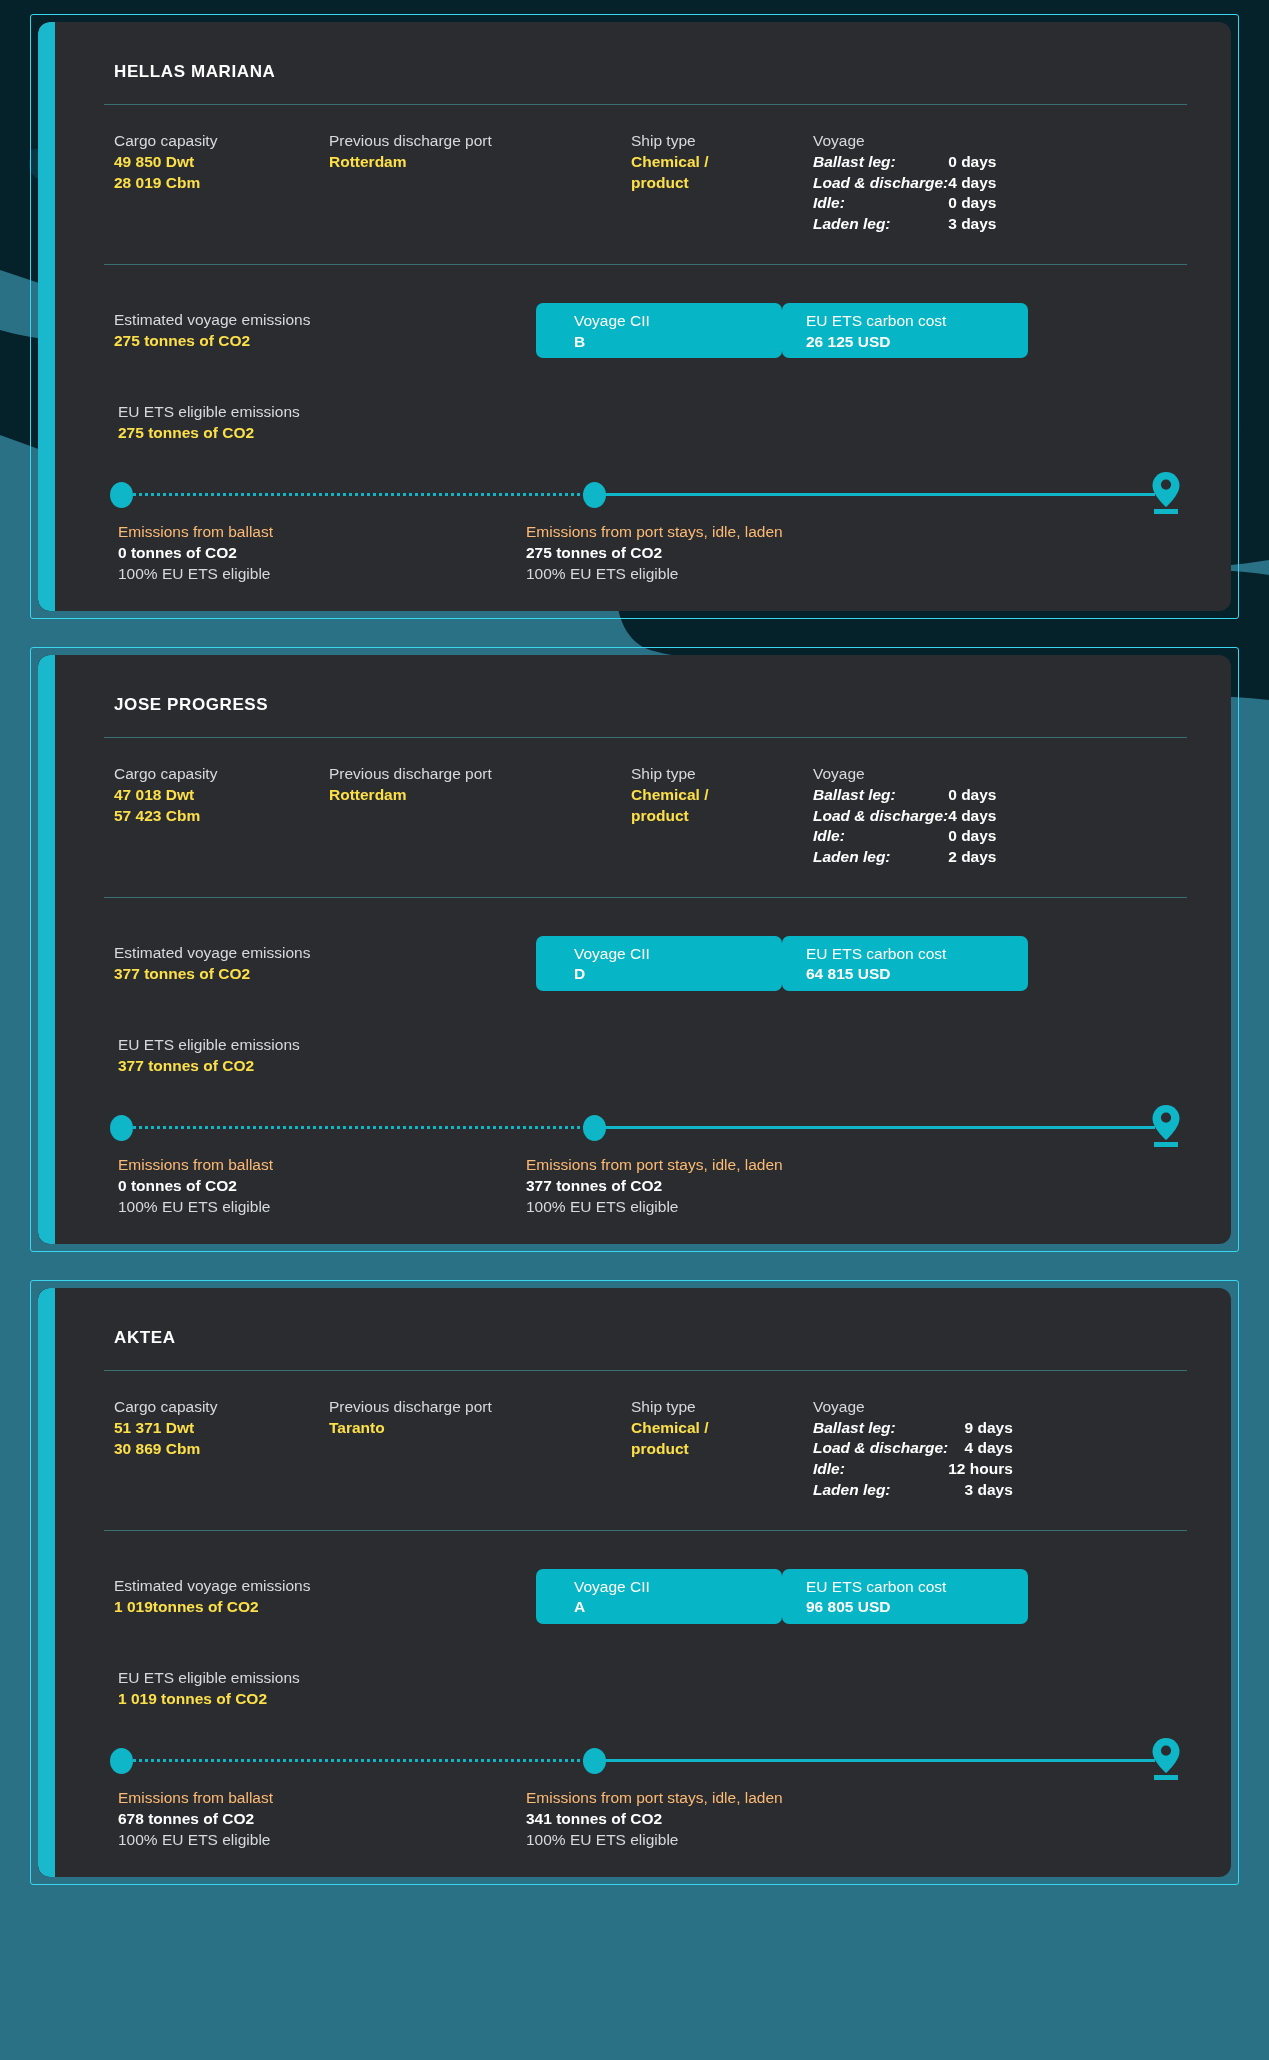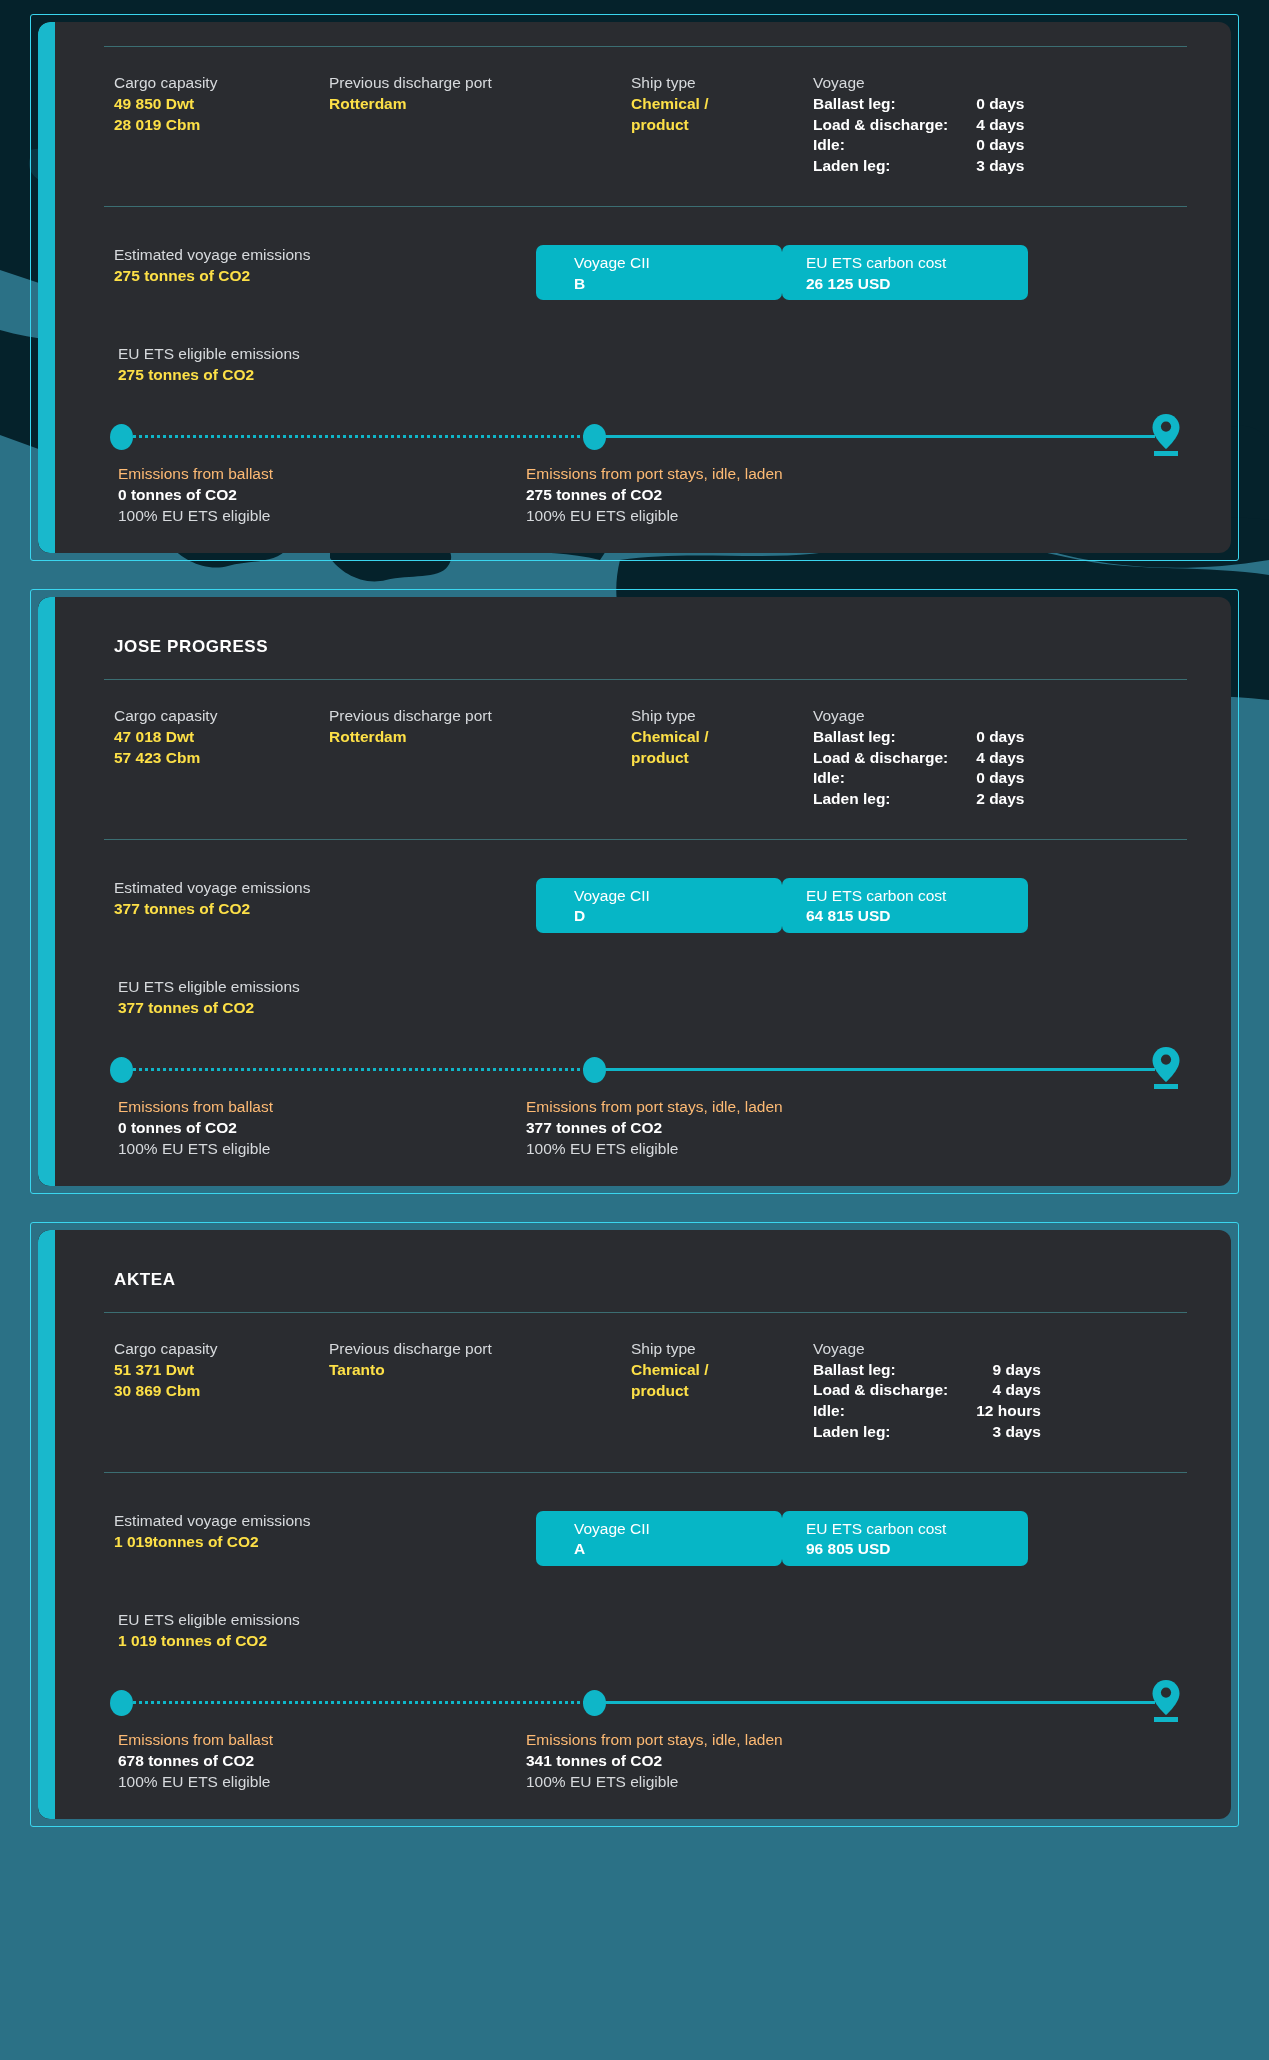--- a/index.html
+++ b/index.html
@@ -96,26 +96,27 @@
   .voyage-lines { display: table; border-collapse: collapse; }
   .voyage-line { display: table-row; }
   .voyage-line > span {
     display: table-cell;
     font-size: 15.5px;
     font-weight: 700;
     color: #ffffff;
     line-height: 1.33;
     white-space: nowrap;
   }
-  .voyage-line > span.v-k { padding-right: 28px; }
+  .voyage-line > span.v-k { padding-right: 0; font-style: italic; }
   .voyage-line > span.v-v { text-align: right; }
 
   
   .emis-row {
     display: flex;
+    align-items: center;
     padding: 38px 0 0 10px;
   }
   .emis-est { width: 422px; }
   .chip {
     background: #06b6c6;
     border-radius: 7px;
     width: 246px;
     height: 55px;
     padding: 8px 0 0 38px;
     flex: 0 0 auto;
@@ -228,20 +229,21 @@
                  C836,732 814,708 820,692 Z"></path>
       </g>
     </svg>
   </div>
 
   <div id="cards">
   <div class="vessel-card">
     <div class="card-inner">
       <div class="accent-bar"></div>
 
+      <div class="vessel-name">HELLAS MARIANA</div>
       <div class="rule"></div>
 
       <div class="spec-row">
         <div class="spec-col cargo">
           <div class="spec-label">Cargo capasity</div>
           <div class="spec-value">49 850 Dwt</div>
           <div class="spec-value">28 019 Cbm</div>
         </div>
         <div class="spec-col port">
           <div class="spec-label">Previous discharge port</div>

